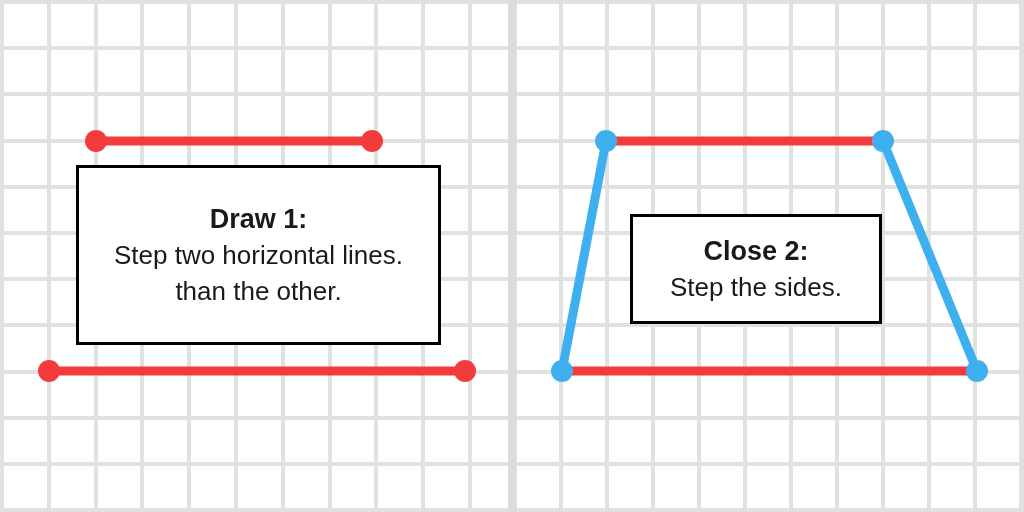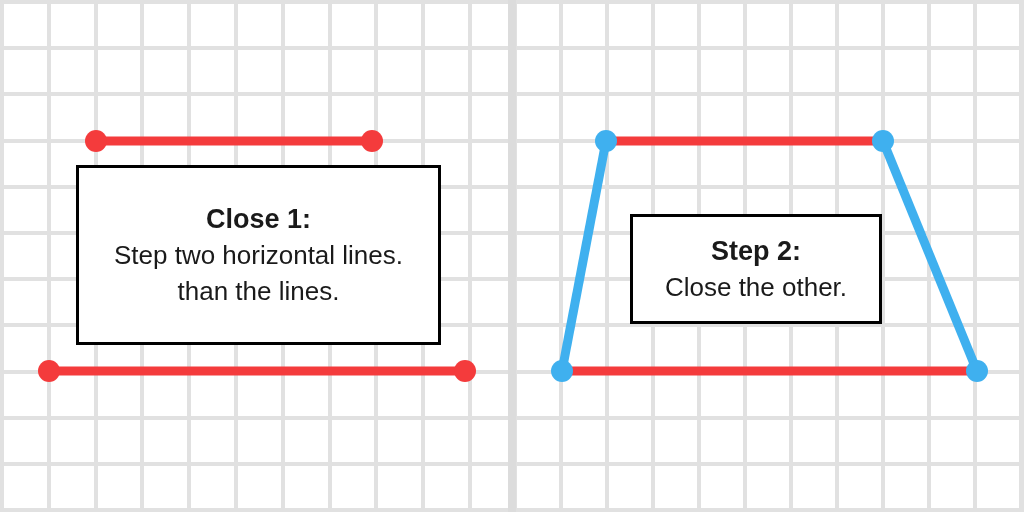--- a/index.html
+++ b/index.html
@@ -101,23 +101,23 @@
       <circle cx="372" cy="141" r="11" fill="#f43b3c"></circle>
       <circle cx="49" cy="371" r="11" fill="#f43b3c"></circle>
       <circle cx="465" cy="371" r="11" fill="#f43b3c"></circle>
       <circle cx="606" cy="141" r="11" fill="#3fb0ef"></circle>
       <circle cx="883" cy="141" r="11" fill="#3fb0ef"></circle>
       <circle cx="562" cy="371" r="11" fill="#3fb0ef"></circle>
       <circle cx="977" cy="371" r="11" fill="#3fb0ef"></circle>
     </svg>
 
   <div class="textbox box-step1">
-    <div class="box-title">Close 1:</div>
+    <div class="box-title">Draw 1:</div>
     <div class="box-line">Step two horizontal lines.</div>
-    <div class="box-line">than the lines.</div>
+    <div class="box-line">than the other.</div>
   </div>
 
   <div class="textbox box-step2">
-    <div class="box-title">Step 2:</div>
-    <div class="box-line">Close the other.</div>
+    <div class="box-title">Close 2:</div>
+    <div class="box-line">Step the sides.</div>
   </div>
 
 </div>
 
 </body></html>

